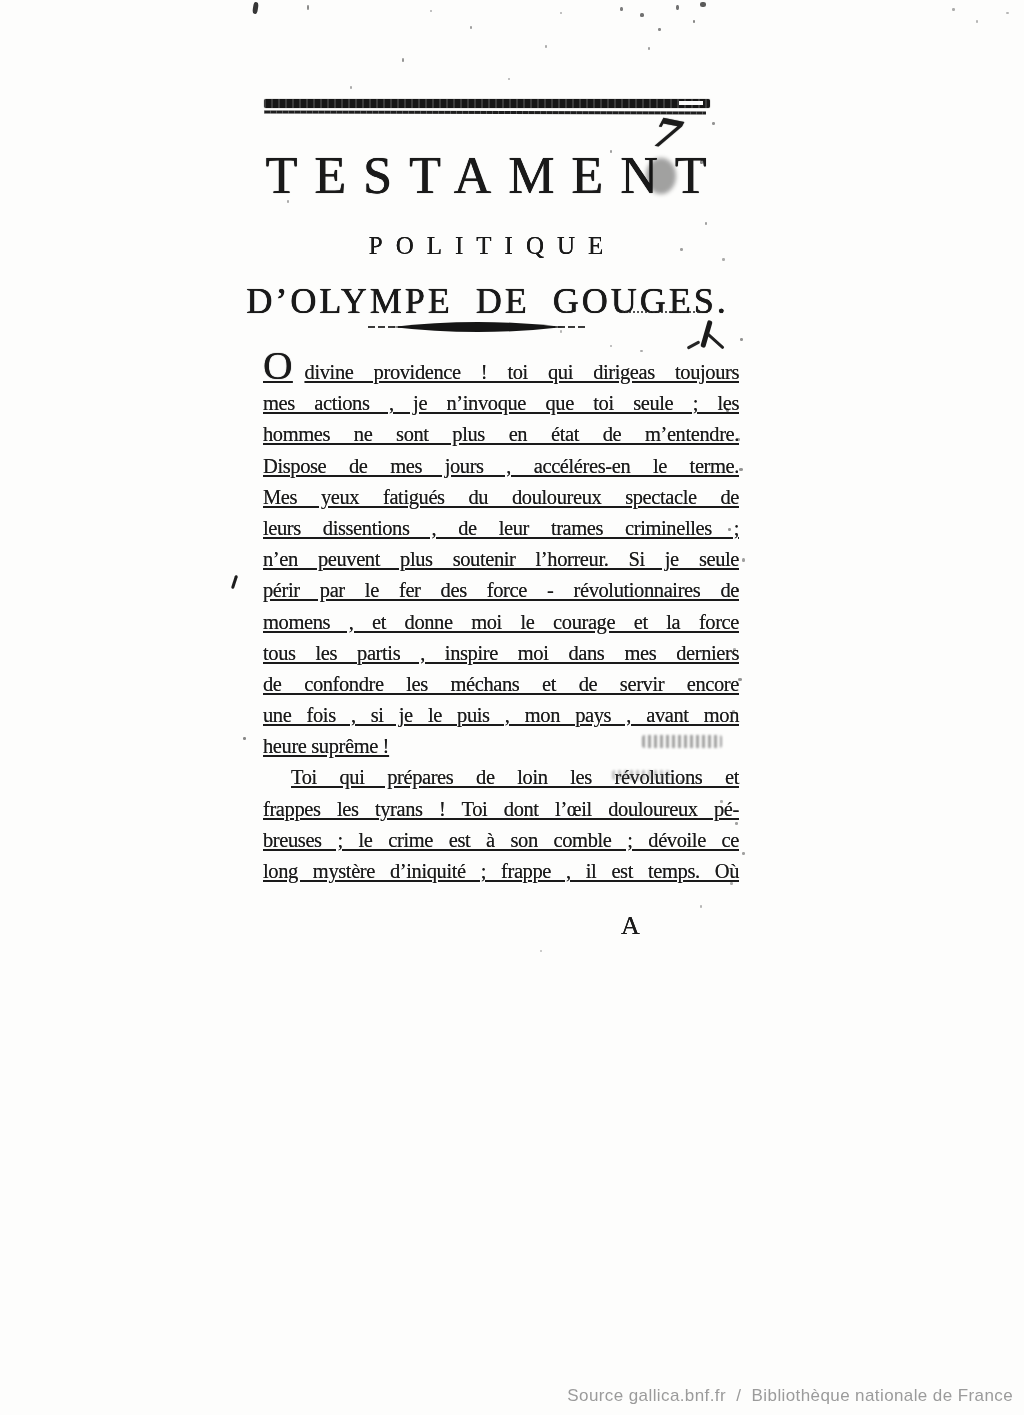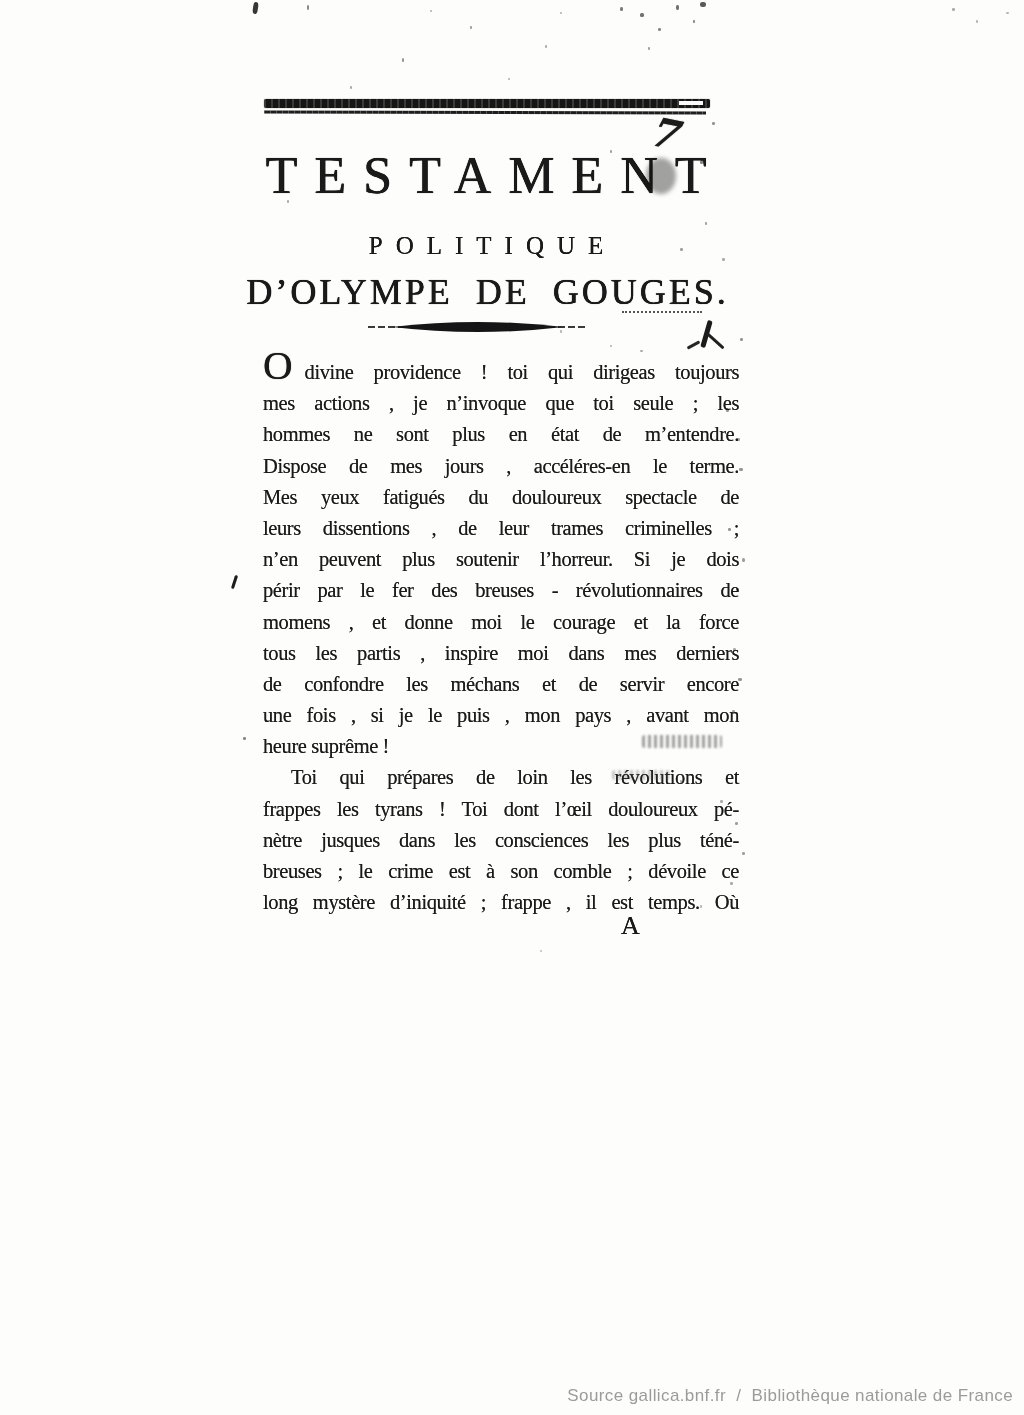--- a/index.html
+++ b/index.html
@@ -30,35 +30,35 @@
     font-size:40px;color:#1c1c1c;transform:rotate(11deg) skewX(-6deg);
     text-shadow:0 0 1px rgba(0,0,0,.6);
   }
 
   
   .title-block{position:absolute;left:240px;top:150px;width:492px;text-align:center;}
   .t1{font-size:52px;letter-spacing:17px;padding-left:17px;line-height:1;
       text-shadow:0 0 .7px #000, .4px .4px 0 rgba(0,0,0,.75);}
   .t2{font-size:25px;letter-spacing:13px;padding-left:13px;line-height:1;margin-top:31px;
       text-shadow:0 0 .6px #000;}
-  .t3{font-size:36px;letter-spacing:3px;word-spacing:11px;padding-left:3px;line-height:1;margin-top:16px;
+  .t3{font-size:36px;letter-spacing:3px;word-spacing:11px;padding-left:3px;line-height:1;margin-top:25px;
       text-shadow:0 0 .7px #000, .4px .4px 0 rgba(0,0,0,.75);}
   .t-blot{position:absolute;left:406px;top:8px;width:30px;height:36px;border-radius:50%;
       background:rgba(10,10,10,.38);filter:blur(2px);}
 
   
   .ornament{position:absolute;left:366px;top:318px;}
 
   
   .body-text{
     position:absolute;left:263px;top:357px;width:476px;
     font-size:20.5px;line-height:31.2px;letter-spacing:-0.4px;
     text-shadow:0 0 .5px rgba(0,0,0,.65);
   }
-  .line{height:31.2px;text-align:justify;text-align-last:justify;}
+  .line{height:31.2px;text-align:justify;text-align-last:justify;text-decoration:underline;}
   .line.no-just{text-align-last:left;}
   .line.indent{text-indent:28px;}
   .dropcap{font-size:41px;line-height:0;margin-right:12px;letter-spacing:0;
       text-shadow:0 0 .8px #000;}
 
   .sig-a{position:absolute;left:621px;top:911px;font-size:26px;
       text-shadow:0 0 .6px #000;}
 
   
   .speck{position:absolute;background:#141414;border-radius:40%;}
@@ -112,30 +112,29 @@
     </svg>
   </div>
 
   <div class="body-text">
     <div class="line"><span class="dropcap">O</span><span>divine providence ! toi qui dirigeas toujours</span></div>
     <div class="line">mes actions , je n’invoque que toi seule ; les</div>
     <div class="line">hommes ne sont plus en état de m’entendre.</div>
     <div class="line">Dispose de mes jours , accéléres-en le terme.</div>
     <div class="line">Mes yeux fatigués du douloureux spectacle de</div>
     <div class="line">leurs dissentions , de leur trames criminelles ;</div>
-    <div class="line">n’en peuvent plus soutenir l’horreur. Si je dois</div>
-    <div class="line">périr par le fer des breuses - révolutionnaires de</div>
+    <div class="line">n’en peuvent plus soutenir l’horreur. Si je seule</div>
+    <div class="line">périr par le fer des force - révolutionnaires de</div>
     <div class="line">momens , et donne moi le courage et la force</div>
     <div class="line">tous les partis , inspire moi dans mes derniers</div>
     <div class="line">de confondre les méchans et de servir encore</div>
     <div class="line">une fois , si je le puis , mon pays , avant mon</div>
     <div class="line no-just">heure suprême !</div>
     <div class="line indent">Toi qui prépares de loin les révolutions et</div>
     <div class="line">frappes les tyrans ! Toi dont l’œil douloureux pé-</div>
-    <div class="line">nètre jusques dans les consciences les plus téné-</div>
     <div class="line">breuses ; le crime est à son comble ; dévoile ce</div>
     <div class="line">long mystère d’iniquité ; frappe , il est temps. Où</div>
   </div>
 
   <div class="sig-a">A</div>
 
   <div class="tick-left"></div>
   <div class="flourish">
     <div class="dash"></div>
     <div class="s1"></div>

